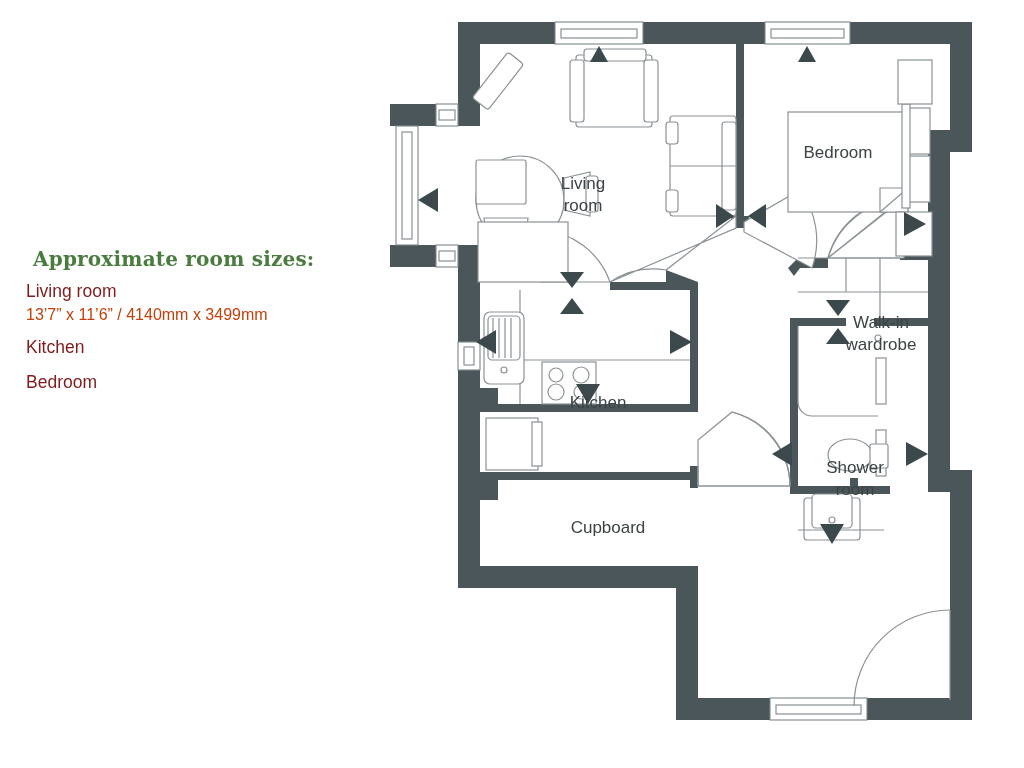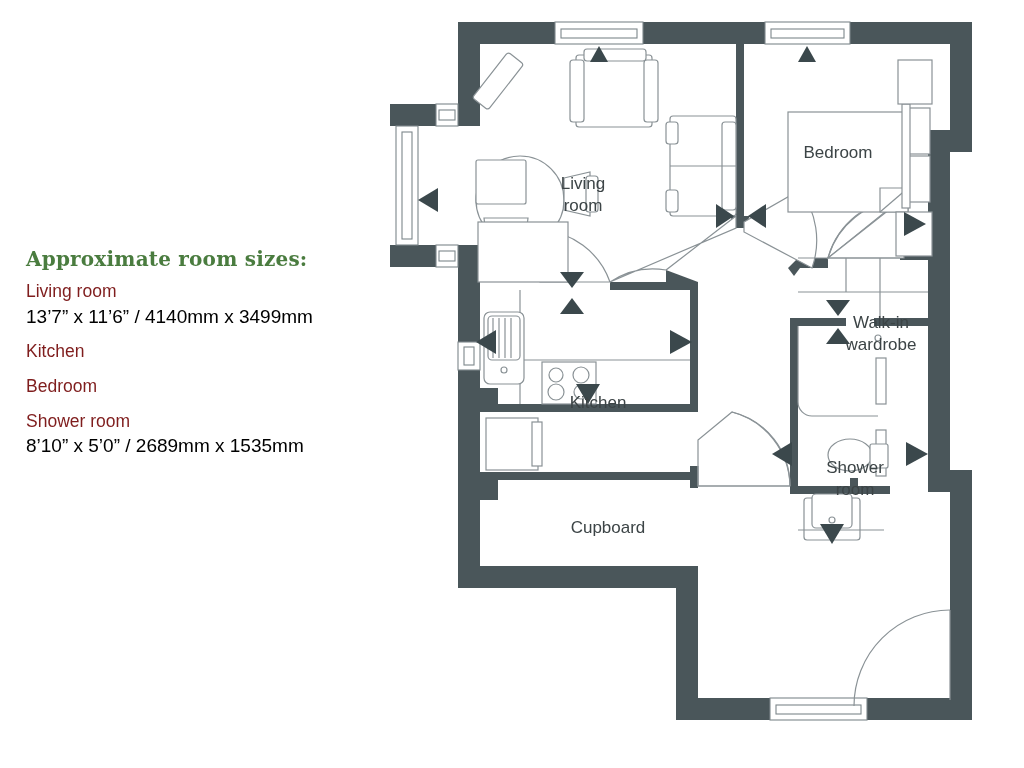--- a/index.html
+++ b/index.html
@@ -23,35 +23,35 @@
     left: 26px;
     top: 248px;
     width: 330px;
   }
   #legend-heading {
     font-family: "DejaVu Serif", serif;
     font-size: 20px;
     font-weight: 700;
     color: #4a7c3f;
     letter-spacing: 0.2px;
-    margin: 0 0 10px 0;
+    margin: 0 0 10px 7px;
     line-height: 1.1;
   }
   .legend-entry {
     margin-bottom: 11px;
   }
   .legend-room {
     font-size: 17.5px;
     line-height: 1.35;
     color: #7f1d1d;
   }
   .legend-dims {
-    font-size: 19px;
+    font-size: 16px;
     line-height: 1.35;
-    color: #000000;
+    color: #c2410c;
     white-space: nowrap;
   }
 
   
   #plan-wrap {
     position: absolute;
     left: 380px;
     top: 0px;
     width: 644px;
     height: 768px;
@@ -89,24 +89,20 @@
   </div>
 
   <div class="legend-entry">
     <div class="legend-room">Kitchen</div>
   </div>
 
   <div class="legend-entry">
     <div class="legend-room">Bedroom</div>
   </div>
 
-  <div class="legend-entry">
-    <div class="legend-room">Shower room</div>
-    <div class="legend-dims">8’10” x 5’0” / 2689mm x 1535mm</div>
-  </div>
 </div>
 
 <div id="plan-wrap">
 <svg id="plan" viewBox="0 0 644 768" xmlns="http://www.w3.org/2000/svg">
 
   <g>
 
     <rect class="wall" x="78" y="22" width="97" height="22"></rect>
 
     <rect class="wall" x="263" y="22" width="122" height="22"></rect>

